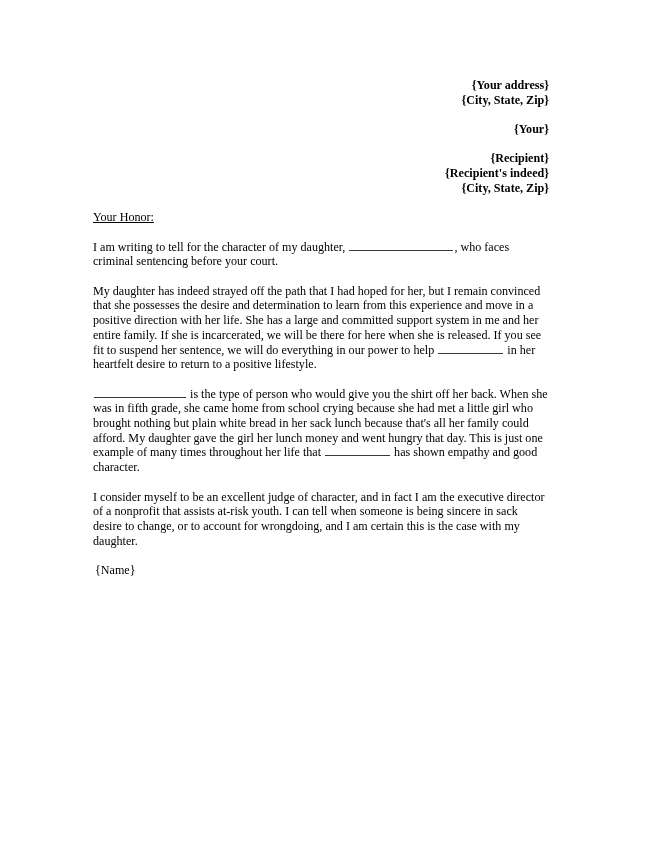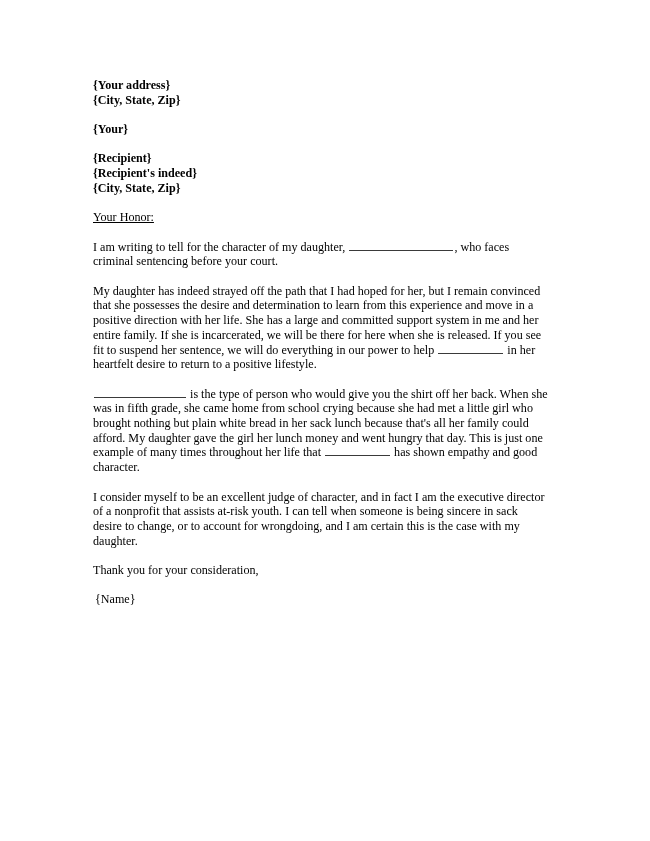--- a/index.html
+++ b/index.html
@@ -36,20 +36,21 @@
     line-height: 14.7px;
     text-align: left;
   }
 
   .addr-block {
     font-weight: bold;
     margin: 0 0 14.7px 0;
   }
   .addr-block div {
     white-space: nowrap;
+    text-align: right;
   }
 
   .salutation {
     margin: 0 0 14.7px 0;
     text-decoration: underline;
   }
 
   .para {
     margin: 0 0 14.7px 0;
   }
@@ -106,18 +107,17 @@
     <p class="para">
       <span>My daughter has indeed strayed off the path that I had hoped for her, but I remain convinced that she possesses the desire and determination to learn from this experience and move in a positive direction with her life. She has a large and committed support system in me and her entire family. If she is incarcerated, we will be there for here when she is released. If you see fit to suspend her sentence, we will do everything in our power to help </span><span class="blank blank-short"></span><span> in her heartfelt desire to return to a positive lifestyle.</span>
     </p>
 
     <p class="para">
       <span class="blank blank-medium"></span><span> is the type of person who would give you the shirt off her back. When she was in fifth grade, she came home from school crying because she had met a little girl who brought nothing but plain white bread in her sack lunch because that's all her family could afford. My daughter gave the girl her lunch money and went hungry that day. This is just one example of many times throughout her life that </span><span class="blank blank-short"></span><span> has shown empathy and good character.</span>
     </p>
 
     <p class="para">I consider myself to be an excellent judge of character, and in fact I am the executive director of a nonprofit that assists at-risk youth. I can tell when someone is being sincere in sack desire to change, or to account for wrongdoing, and I am certain this is the case with my daughter.</p>
 
-    <p class="closing">Thank you for your consideration,</p>
 
     <p class="signature">{Name}</p>
 
   </div>
 </div>
 
 </body></html>

